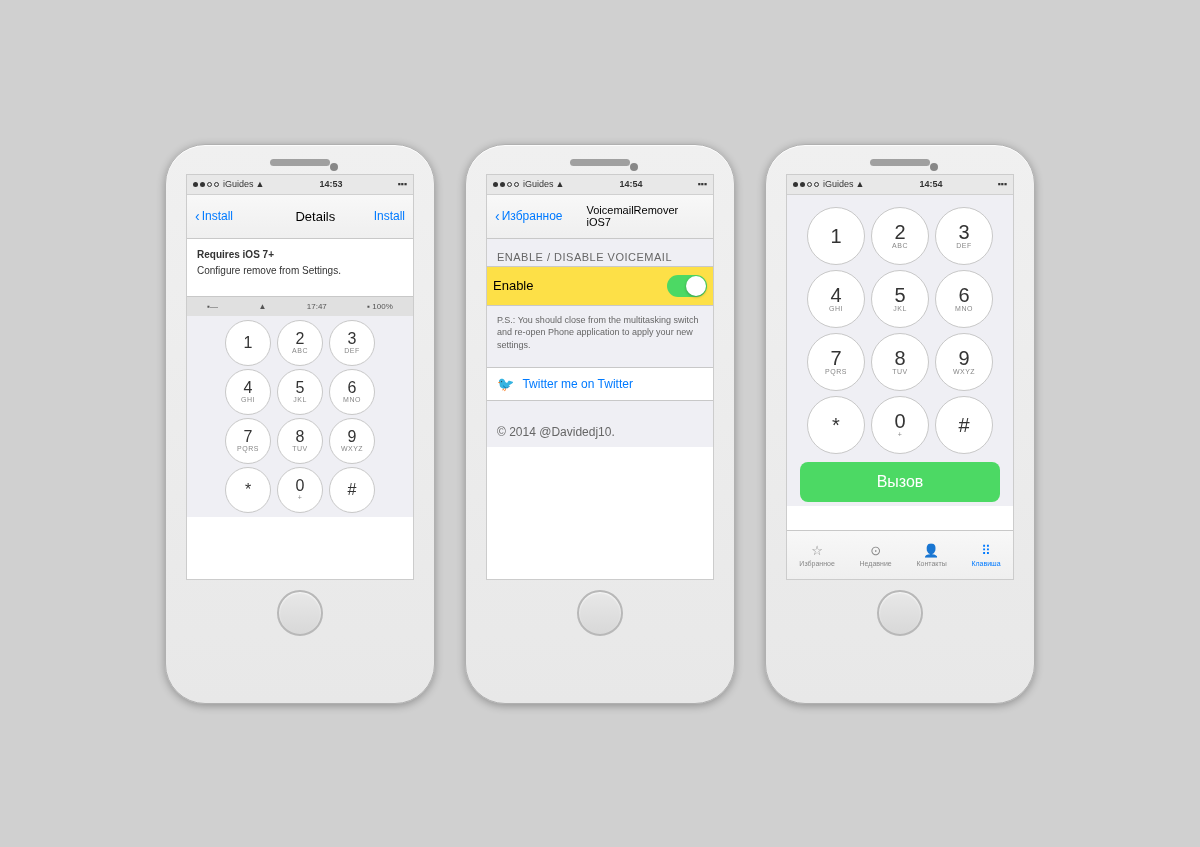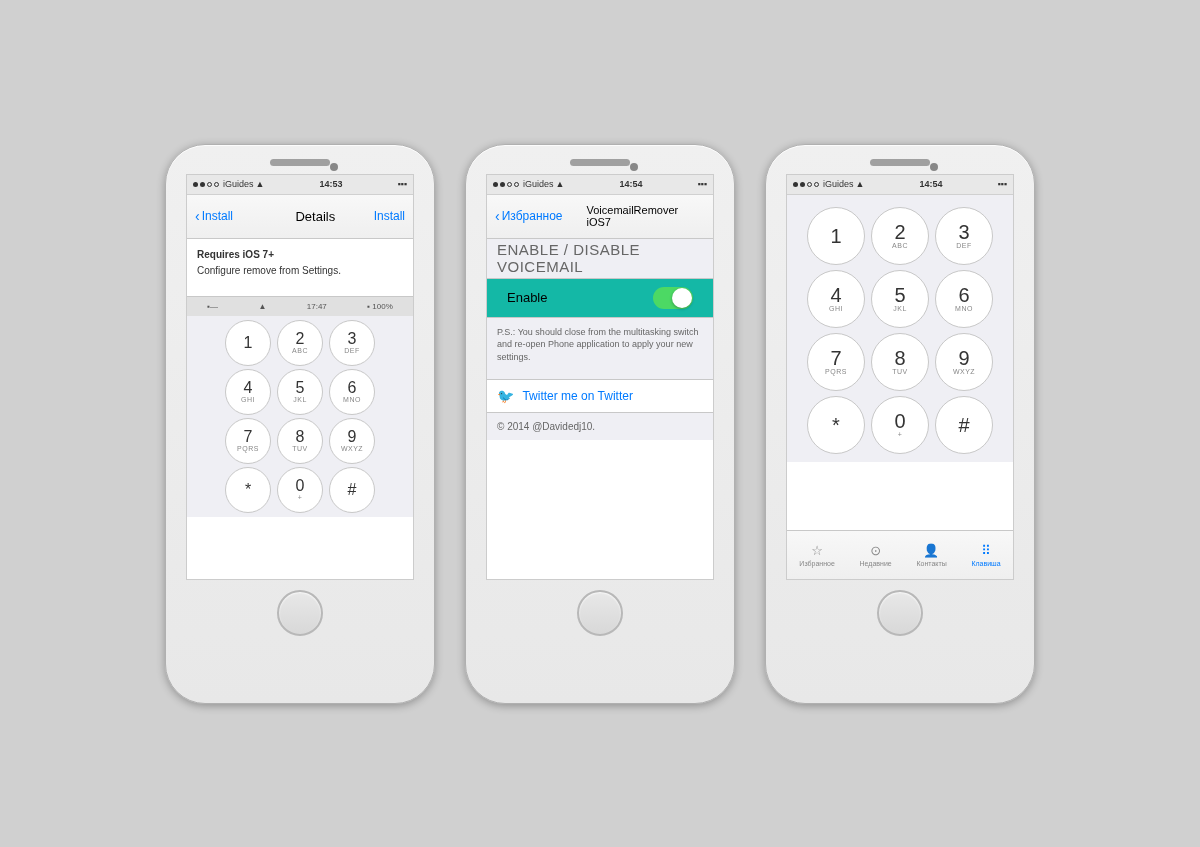--- a/index.html
+++ b/index.html
@@ -215,35 +215,35 @@
       font-size: 8px;
       color: #888;
       cursor: pointer;
     }
 
     .tab-item.active { color: #007aff; }
     .tab-icon { font-size: 16px; }
 
     
     .settings-section-label {
-      font-size: 15px;
+      font-size: 11px;
       color: #666;
-      padding: 2px 10px 3px;
+      padding: 12px 10px 3px;
       text-transform: uppercase;
       letter-spacing: 0.5px;
     }
 
     .settings-row {
-      background: #14b8a6;
+      background: #fde047;
       border-top: 1px solid #c8c8c8;
       border-bottom: 1px solid #c8c8c8;
       display: flex;
       align-items: center;
       justify-content: space-between;
-      padding: 8px 20px;
+      padding: 8px 6px;
     }
 
     .settings-row-label { font-size: 13px; color: #000; }
 
     
     .toggle {
       width: 40px;
       height: 22px;
       background: #4cd964;
       border-radius: 11px;
@@ -276,22 +276,23 @@
       padding: 8px 10px;
       gap: 8px;
       cursor: pointer;
     }
 
     .twitter-icon { font-size: 14px; color: #1da1f2; }
     .twitter-link { font-size: 12px; color: #007aff; }
 
     .copyright {
       padding: 8px 10px;
-      font-size: 10px;
+      font-size: 12px;
       color: #666;
+      margin-top: 16px;
     }
 
     
     .phone3-content {
       background: #efeff4;
       display: flex;
       flex-direction: column;
       align-items: center;
       padding: 4px 0;
     }
@@ -569,20 +570,23 @@
             <div class="dial-btn">
               <span class="dial-number">0</span>
               <span class="dial-letters">+</span>
             </div>
             <div class="dial-btn">
               <span class="dial-number">#</span>
             </div>
           </div>
         </div>
 
+        <div class="call-button">
+          <span>Вызов</span>
+        </div>
       </div>
 
       <div class="tab-bar-phone3" style="position:absolute; bottom:0; left:0;">
         <div class="tab-item">
           <span class="tab-icon" style="font-size:13px;">☆</span>
           <span style="font-size:7px;">Избранное</span>
         </div>
         <div class="tab-item">
           <span class="tab-icon" style="font-size:13px;">⊙</span>
           <span style="font-size:7px;">Недавние</span>

